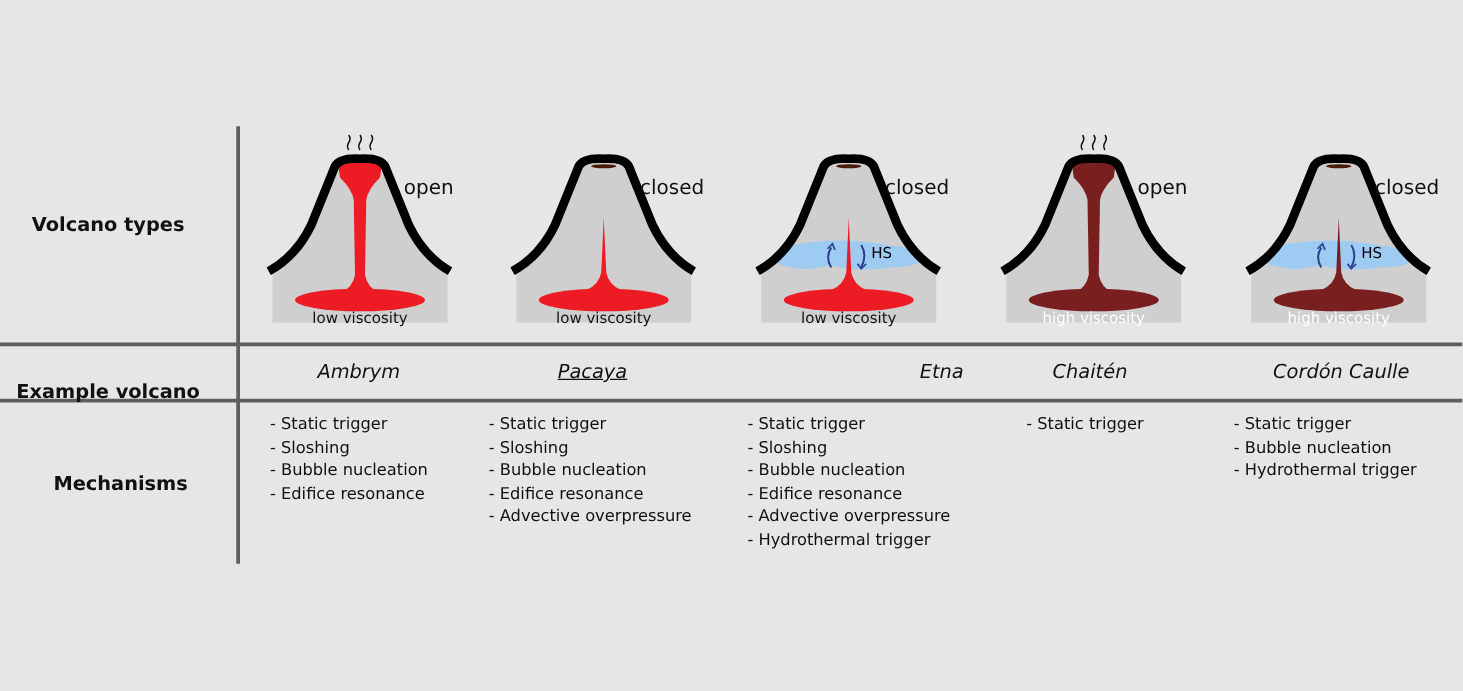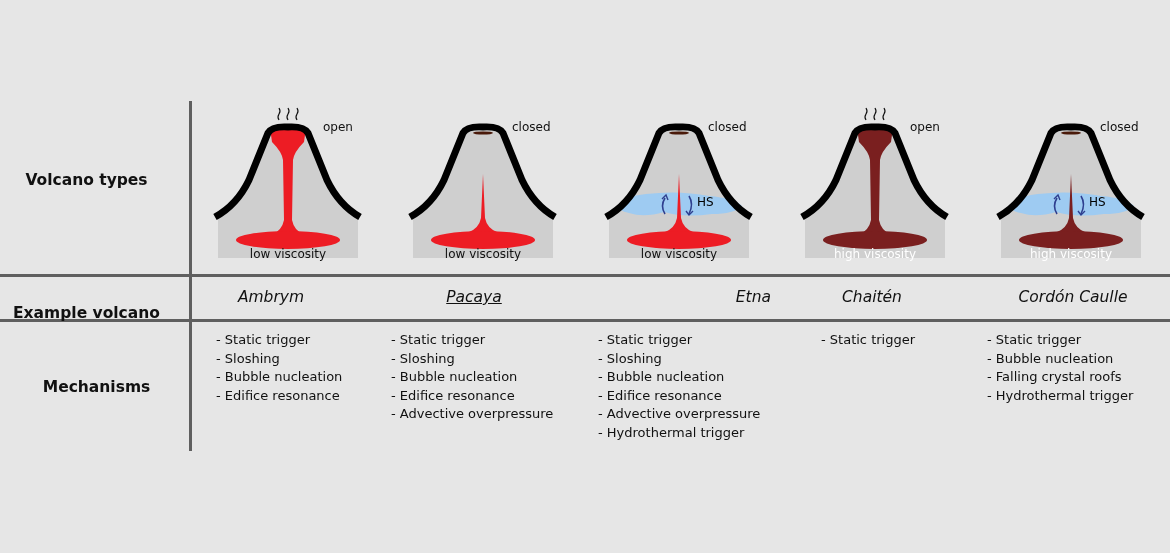--- a/index.html
+++ b/index.html
@@ -8,21 +8,21 @@
     .vline { position: absolute; left: 189px; top: 101px; width: 3px; height: 350px; background: #5f5f5f; }
     .hline { position: absolute; left: 0; width: 1170px; height: 3px; background: #5f5f5f; }
     .hline.h1 { top: 274px; }
     .hline.h2 { top: 319px; }
     .rowlabel { position: absolute; left: 0; width: 173px; text-align: center; font-weight: bold; font-size: 15.5px; }
     .rl-types { top: 171px; }
     .rl-example { top: 304px; }
     .rl-mech { top: 378px; padding-left: 20px; }
     .volcano { position: absolute; top: 100px; width: 190px; height: 165px; }
     .volcano svg { position: absolute; left: 0; top: 0; }
-    .state-label { position: absolute; top: 20px; font-size: 12px; color: #111; }
+    .state-label { position: absolute; top: 40px; font-size: 16px; color: #111; }
     .visc-label { position: absolute; top: 147px; width: 190px; font-size: 12px; text-align: center; }
     .hs-label { position: absolute; top: 95px; font-size: 12px; color: #000000; }
     .example { position: absolute; top: 288px; font-style: italic; font-size: 15.5px; text-align: center; width: 190px; }
     .mech-list { position: absolute; top: 331px; list-style: none; font-size: 13px; line-height: 18.6px; }
     .mech-list li { white-space: nowrap; }
   </style>
 </head>
 <body>
 
 <div class="vline"></div>
@@ -45,21 +45,21 @@
       <g stroke="#111" stroke-width="1.2" fill="none">
         <path d="M86 20 q-2 -3 0 -6 q2 -3 0 -6"></path>
         <path d="M95 20 q-2 -3 0 -6 q2 -3 0 -6"></path>
         <path d="M104 20 q-2 -3 0 -6 q2 -3 0 -6"></path>
       </g>
       </svg>
       <span class="state-label" style="left:130px">open</span>
       <span class="visc-label" style="color:#111111">low viscosity</span>
 
     </div>
-    <div class="example" style="left: 176px;">Ambrym</div>
+    <div class="example" style="left: 192px;">Ambrym</div>
     <ul class="mech-list" style="left: 216px;">
       <li>- Static trigger</li>
       <li>- Sloshing</li>
       <li>- Bubble nucleation</li>
       <li>- Edifice resonance</li>
     </ul>
     <div class="volcano" style="left: 388px;">
       <svg width="190" height="165" viewBox="0 0 190 165">
         <path d="M25 118 Q45 105 58 80 L76 34 Q80 26 95 27 Q110 26 114 34 L132 80 Q145 105 165 118 L165 158 L25 158 Z" fill="#cfcfcf"></path>
 
@@ -149,16 +149,15 @@
 
       </svg>
       <span class="state-label" style="left:124px">closed</span>
       <span class="visc-label" style="color:#ffffff">high viscosity</span>
       <span class="hs-label" style="left:113px">HS</span>
     </div>
     <div class="example" style="left: 978px;">Cordón Caulle</div>
     <ul class="mech-list" style="left: 987px;">
       <li>- Static trigger</li>
       <li>- Bubble nucleation</li>
-      <li>- Falling crystal roofs</li>
       <li>- Hydrothermal trigger</li>
     </ul>
   </div>
 
 </body></html>

